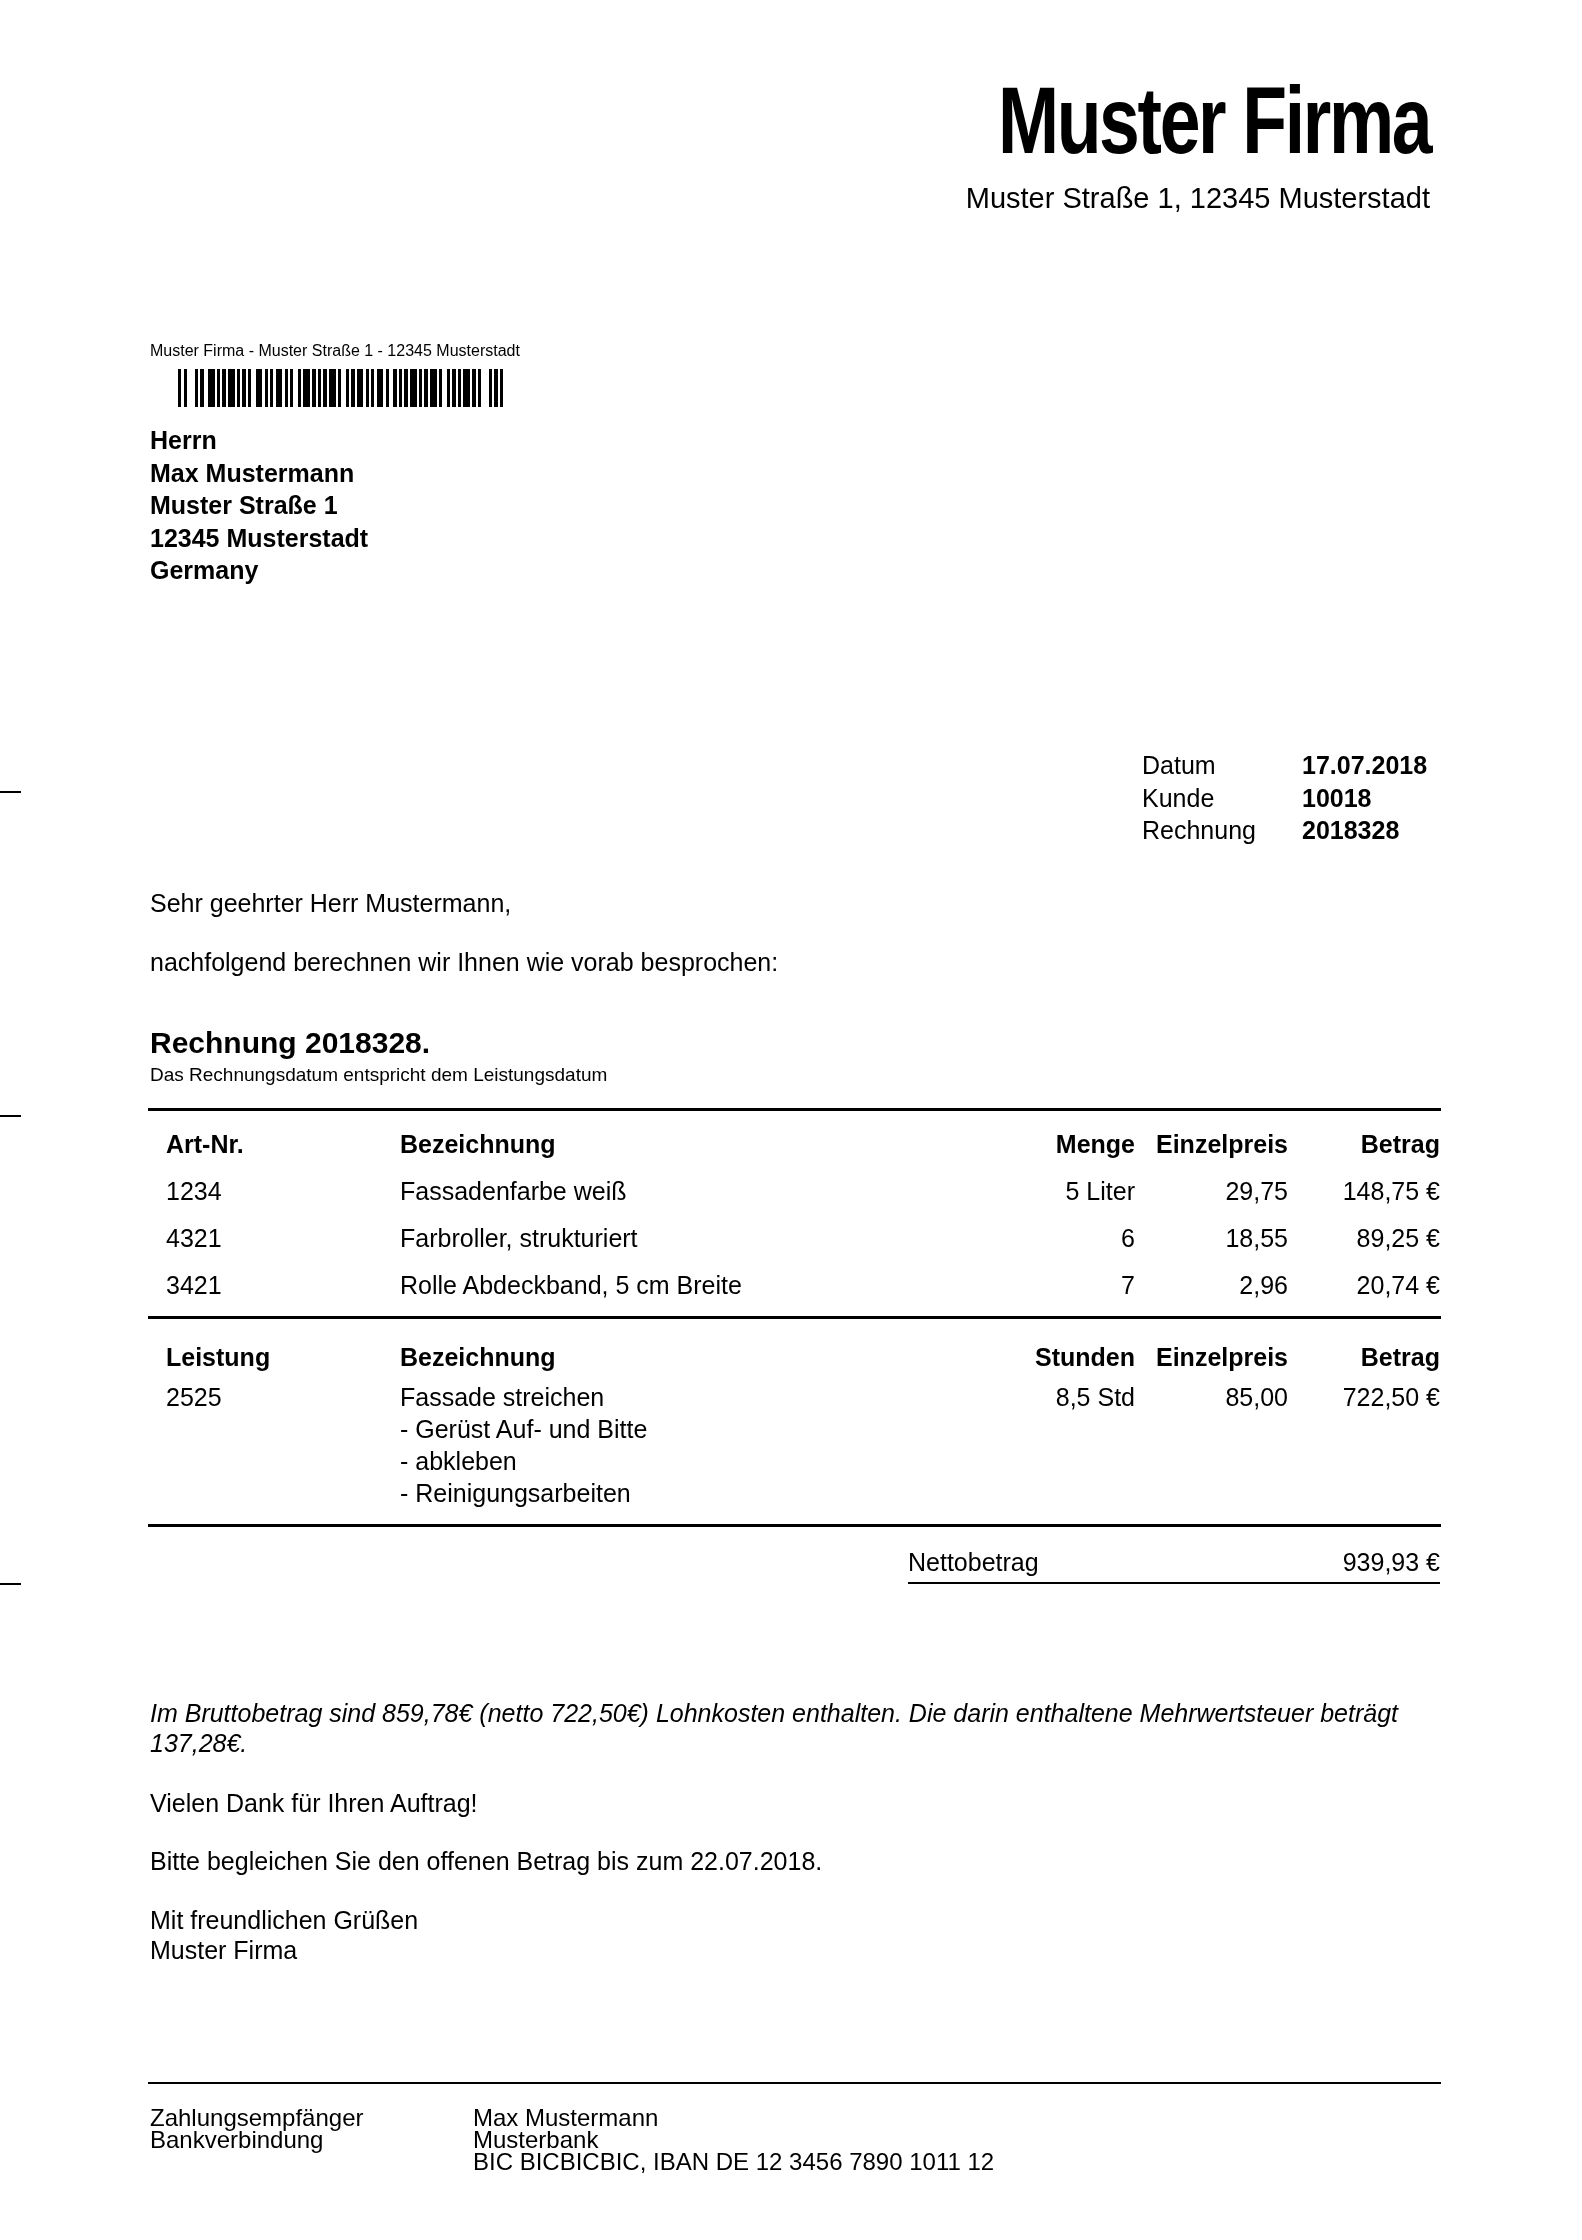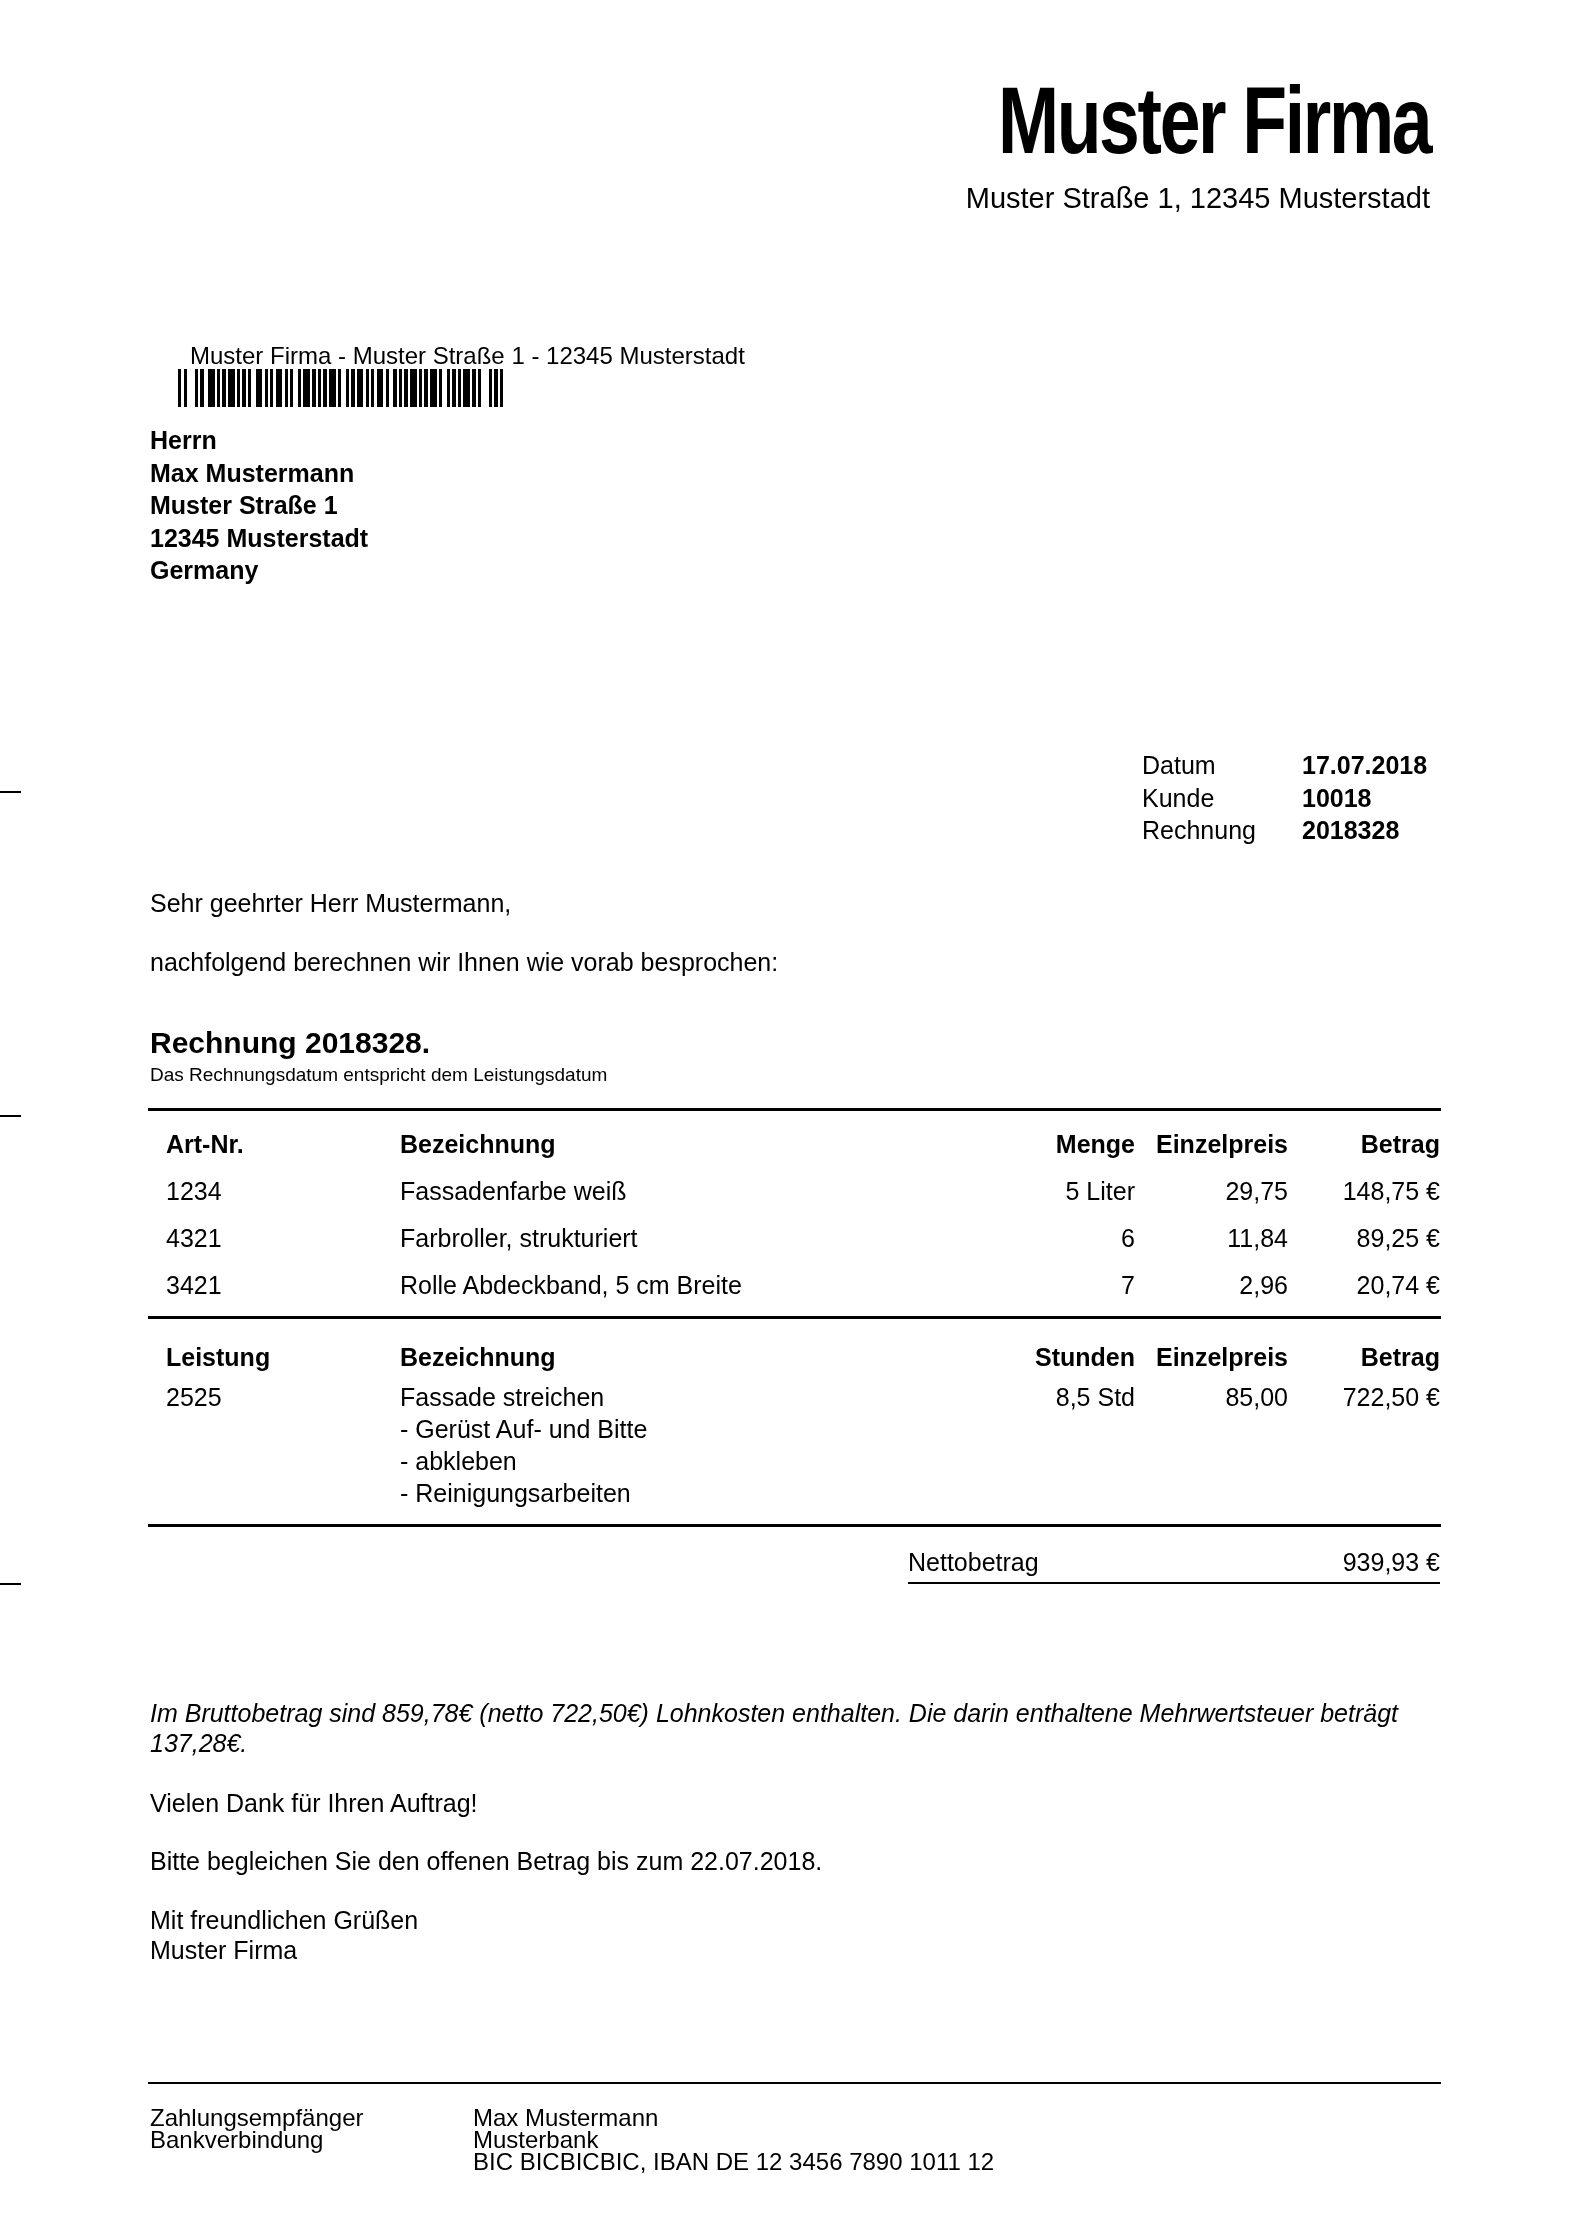--- a/index.html
+++ b/index.html
@@ -5,21 +5,21 @@
     html, body { margin: 0; padding: 0; background: #ffffff; }
     body { width: 1582px; height: 2240px; position: relative; overflow: hidden;
            font-family: "Liberation Sans", sans-serif; color: #000; }
     .fold-mark { position: absolute; left: 0; width: 21px; height: 2px; background: #000; }
 
     .brand-title { position: absolute; right: 152px; top: 74px; font-family: "Liberation Sans", sans-serif;
       font-weight: bold; font-size: 94px; letter-spacing: -3px; transform: scaleX(0.78); transform-origin: right center;
       line-height: 1; white-space: nowrap; }
     .brand-address { position: absolute; right: 152px; top: 184px; font-size: 29px; white-space: nowrap; line-height: 1; }
 
-    .sender-line { position: absolute; left: 150px; top: 342px; font-size: 24px; white-space: nowrap; margin-left: 40px; }
+    .sender-line { position: absolute; left: 150px; top: 342px; font-size: 16px; white-space: nowrap; }
     .barcode { position: absolute; left: 178px; top: 369px; height: 38px; display: flex; align-items: stretch; }
     .barcode span { display: block; height: 100%; }
 
     .recipient { position: absolute; left: 150px; top: 424px; font-size: 25px; font-weight: bold; line-height: 32.5px; }
 
     .meta { position: absolute; left: 1142px; top: 749px; font-size: 25px; line-height: 32.5px; }
     .meta-row { display: flex; }
     .meta-label { width: 160px; }
     .meta-value { font-weight: bold; }
 
@@ -202,21 +202,21 @@
   <span class="c1">1234</span>
   <span class="c2">Fassadenfarbe weiß</span>
   <span class="c3">5 Liter</span>
   <span class="c4">29,75</span>
   <span class="c5">148,75 €</span>
 </div>
 <div class="tbl-row" style="top:1222px">
   <span class="c1">4321</span>
   <span class="c2">Farbroller, strukturiert</span>
   <span class="c3">6</span>
-  <span class="c4">11,84</span>
+  <span class="c4">18,55</span>
   <span class="c5">89,25 €</span>
 </div>
 <div class="tbl-row" style="top:1269px">
   <span class="c1">3421</span>
   <span class="c2">Rolle Abdeckband, 5 cm Breite</span>
   <span class="c3">7</span>
   <span class="c4">2,96</span>
   <span class="c5">20,74 €</span>
 </div>
 

